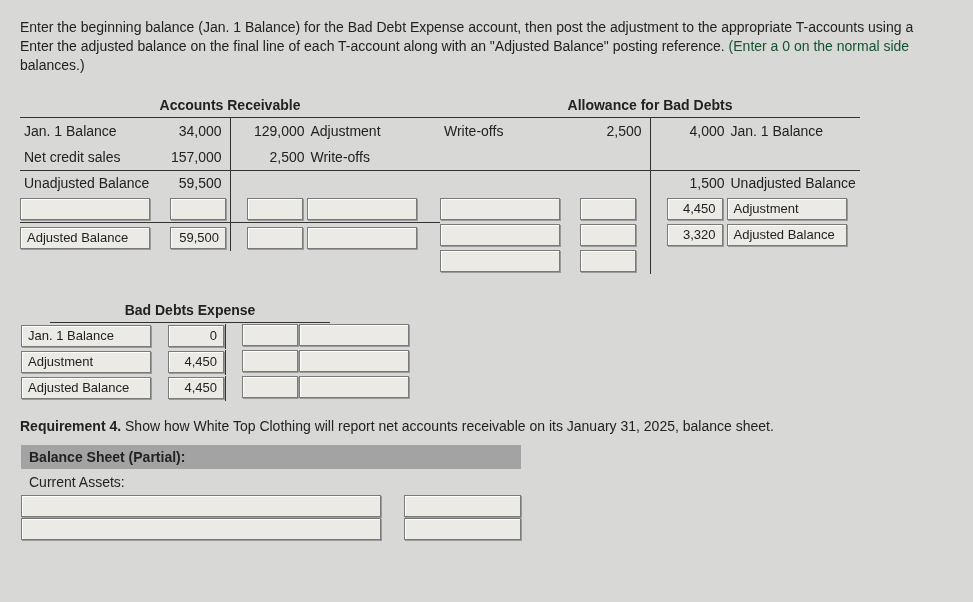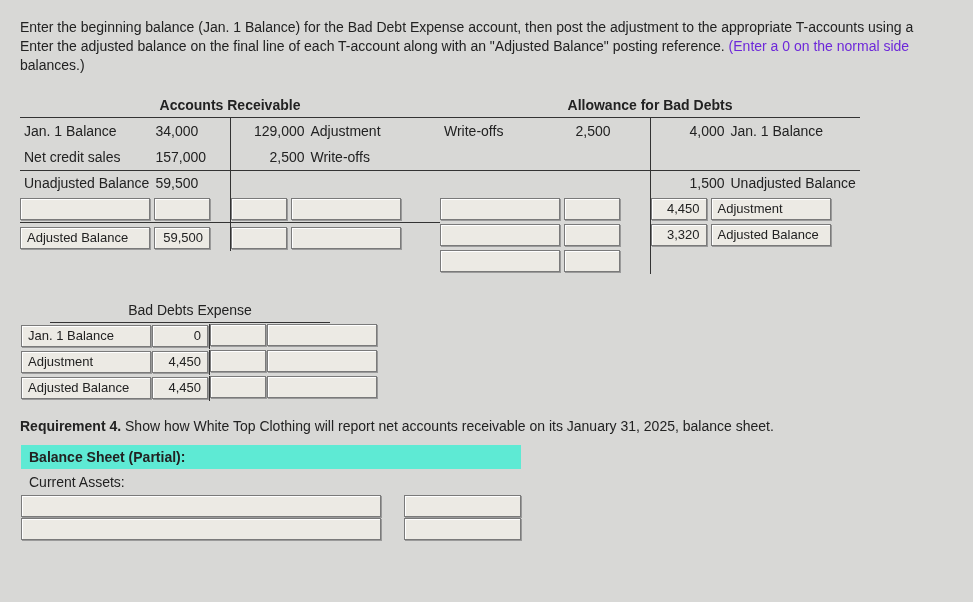--- a/index.html
+++ b/index.html
@@ -7,54 +7,54 @@
     font-family: Arial, Helvetica, sans-serif;
     background: #d8d8d6;
     width: 973px;
     height: 602px;
     padding: 18px 20px;
     font-size: 14px;
     color: #222;
     overflow: hidden;
   }
   .instructions { margin-bottom: 18px; line-height: 1.35; }
-  .hint { color: #6d28d9; }
+  .hint { color: #14532d; }
   .t-accounts-row { display: flex; }
   .t-account { width: 420px; }
   .t-title { text-align: center; font-weight: bold; border-bottom: 1.5px solid #333; padding: 4px 0; }
   .t-body { display: flex; }
   .t-side { flex: 1; }
   .t-debit { border-right: 1.5px solid #333; }
   .t-line { display: flex; align-items: center; height: 26px; padding: 0 2px; }
   .t-line-label { flex: 1; padding-left: 2px; }
-  .t-line-amt { width: 72px; text-align: left; padding-right: 6px; }
+  .t-line-amt { width: 72px; text-align: right; padding-right: 6px; }
   .t-line-amt-left { width: 72px; text-align: right; padding-left: 4px; padding-right:4px;}
   .sep { border-top: 1.5px solid #333; }
   .inputcell {
     display: inline-block;
     background: #eceae4;
     border: 1px solid #7a7a7a;
     box-shadow: inset 1px 1px 0 #fff, 1px 1px 0 #9a9a9a;
     height: 22px;
     line-height: 20px;
     padding: 0 6px;
     font-size: 13px;
   }
   .inputcell.lbl { width: 130px; text-align: left; }
-  .inputcell.amt { width: 56px; text-align: right; }
+  .inputcell.amt { width: 56px; text-align: right; margin-left: 16px; }
   .inputrow { display: flex; gap: 2px; padding: 2px 0; align-items: center;}
   .inputrow .inputcell { margin-right: 2px; }
   .bde-acct { margin-top: 24px; width: 440px; }
-  .bde-title { text-align: center; font-weight: normal; border-bottom: 1.5px solid #333; padding: 4px 0; margin-left:30px; width:280px;}
+  .bde-title { text-align: center; font-weight: bold; border-bottom: 1.5px solid #333; padding: 4px 0; margin-left:30px; width:280px;}
   .bde-table { border-collapse: separate; border-spacing: 1px; }
   .bde-table td { padding: 0; }
   .req4 { margin-top: 16px; font-size: 14px; }
   .req4 b { font-weight: bold; }
   .bs-table { margin-top: 10px; border-collapse: separate; border-spacing: 1px; }
-  .bs-header { background: #5eead4; font-weight: bold; padding: 4px 8px; width: 500px; }
+  .bs-header { background: #a3a3a3; font-weight: bold; padding: 4px 8px; width: 500px; }
   .bs-sub { background: #d8d8d6; padding: 4px 8px; margin-left: 28px; }
   .bs-cell { background: #eceae4; border: 1px solid #7a7a7a; box-shadow: inset 1px 1px 0 #fff,1px 1px 0 #9a9a9a; height: 22px;}
   .narrow-acct { width: 420px; }
   .t-credit .t-line { padding-left: 6px; }
 </style>
 </head>
 <body>
 
 <div class="instructions">
   <span>Enter the beginning balance (Jan. 1 Balance) for the Bad Debt Expense account, then post the adjustment to the appropriate T-accounts using a</span><br>

